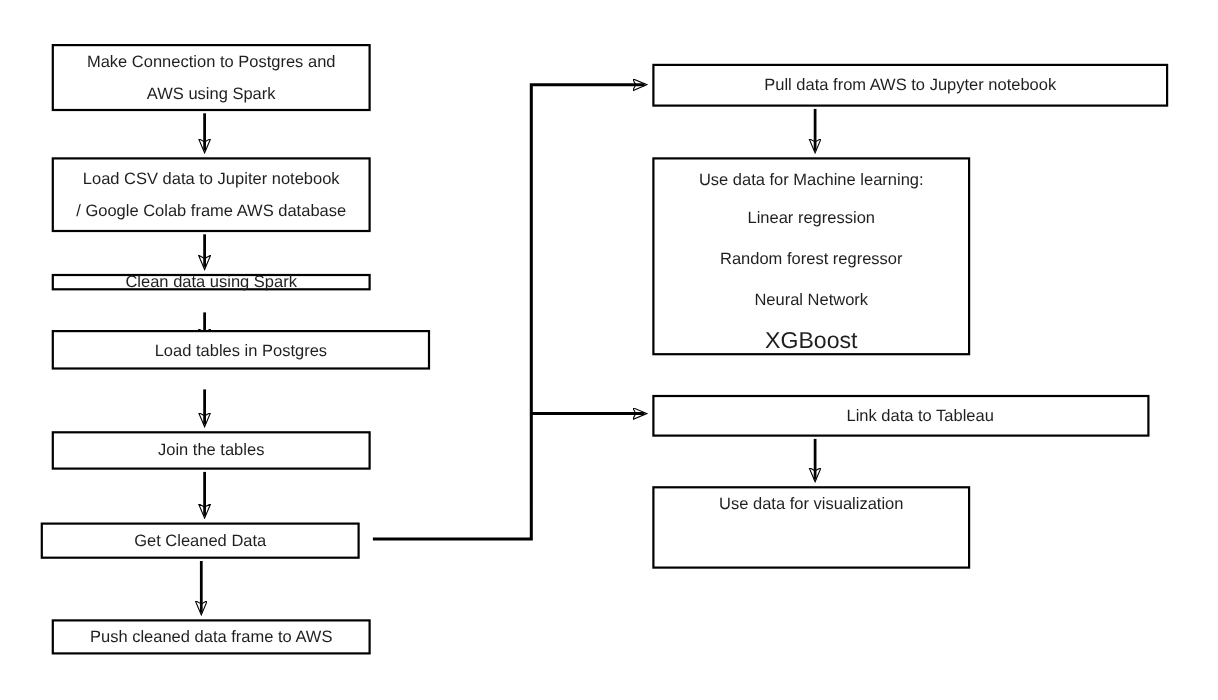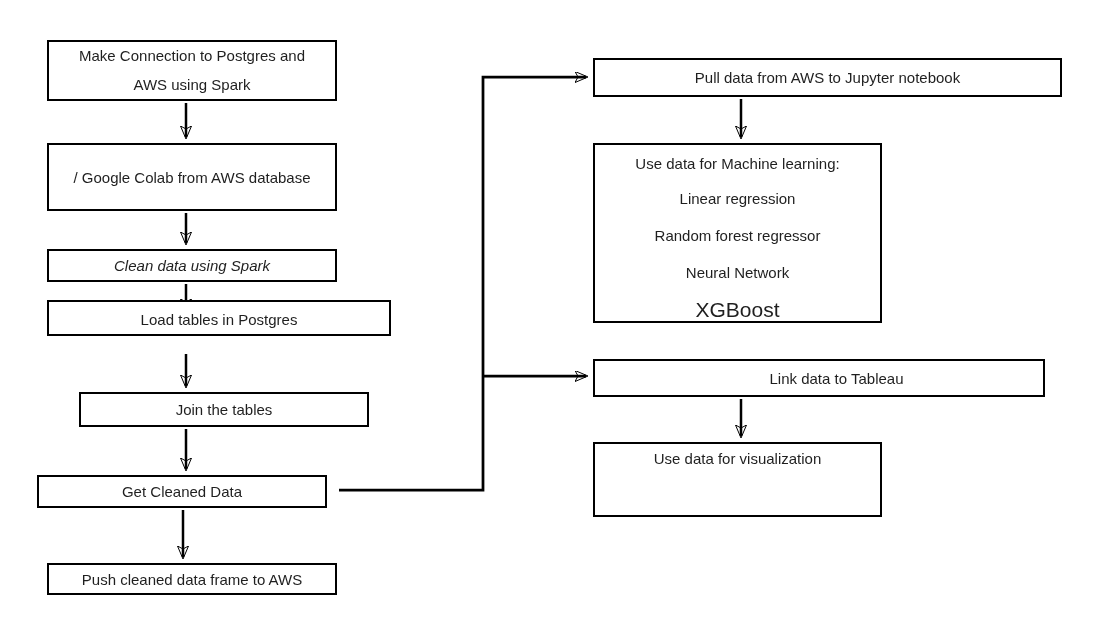--- a/index.html
+++ b/index.html
@@ -20,25 +20,25 @@
     display: flex;
     flex-direction: column;
     justify-content: center;
     align-items: center;
     text-align: center;
     font-size: 15px;
     line-height: 29px;
   }
   .box .line { display: block; white-space: nowrap; }
   
-  .b-connect      { left: 47px;  top: 40px;  width: 290px; height: 61px; justify-content: flex-end; }
+  .b-connect      { left: 47px;  top: 40px;  width: 290px; height: 61px; }
   .b-loadcsv      { left: 47px;  top: 143px; width: 290px; height: 68px; }
-  .b-clean        { left: 47px;  top: 249px; width: 290px; height: 33px; font-style: italic; }
+  .b-clean        { left: 47px;  top: 249px; width: 290px; height: 15px; }
   .b-loadtables   { left: 47px;  top: 300px; width: 344px; height: 36px; justify-content: flex-end; }
-  .b-join         { left: 47px;  top: 392px; width: 290px; height: 35px; margin-left: 32px; }
+  .b-join         { left: 47px;  top: 392px; width: 290px; height: 35px; }
   .b-getcleaned   { left: 37px;  top: 475px; width: 290px; height: 33px; }
   .b-push         { left: 47px;  top: 563px; width: 290px; height: 32px; }
   
   .b-pull         { left: 593px; top: 58px;  width: 469px; height: 39px; }
   .b-ml           { left: 593px; top: 143px; width: 289px; height: 180px;
                     justify-content: center; padding-top: 9px; }
   .b-ml .ml-title { line-height: 32px; }
   .b-ml .ml-item  { line-height: 37px; }
   .b-ml .ml-item-last { font-size: 21px; }
   .b-link         { left: 593px; top: 359px; width: 452px; height: 38px; padding-left: 35px; }
@@ -78,21 +78,22 @@
 
     <path d="M483,376 L586,376" stroke-width="2.75" marker-end="url(#arrow)"></path>
   </svg>
 
   <div class="box b-connect">
     <span class="line">Make Connection to Postgres and</span>
     <span class="line">AWS using Spark</span>
   </div>
 
   <div class="box b-loadcsv">
-    <span class="line">/ Google Colab from AWS database</span>
+    <span class="line">Load CSV data to Jupiter notebook</span>
+    <span class="line">/ Google Colab frame AWS database</span>
   </div>
 
   <div class="box b-clean">
     <span class="line">Clean data using Spark</span>
   </div>
 
   <div class="box b-loadtables">
     <span class="line">Load tables in Postgres</span>
   </div>
 

